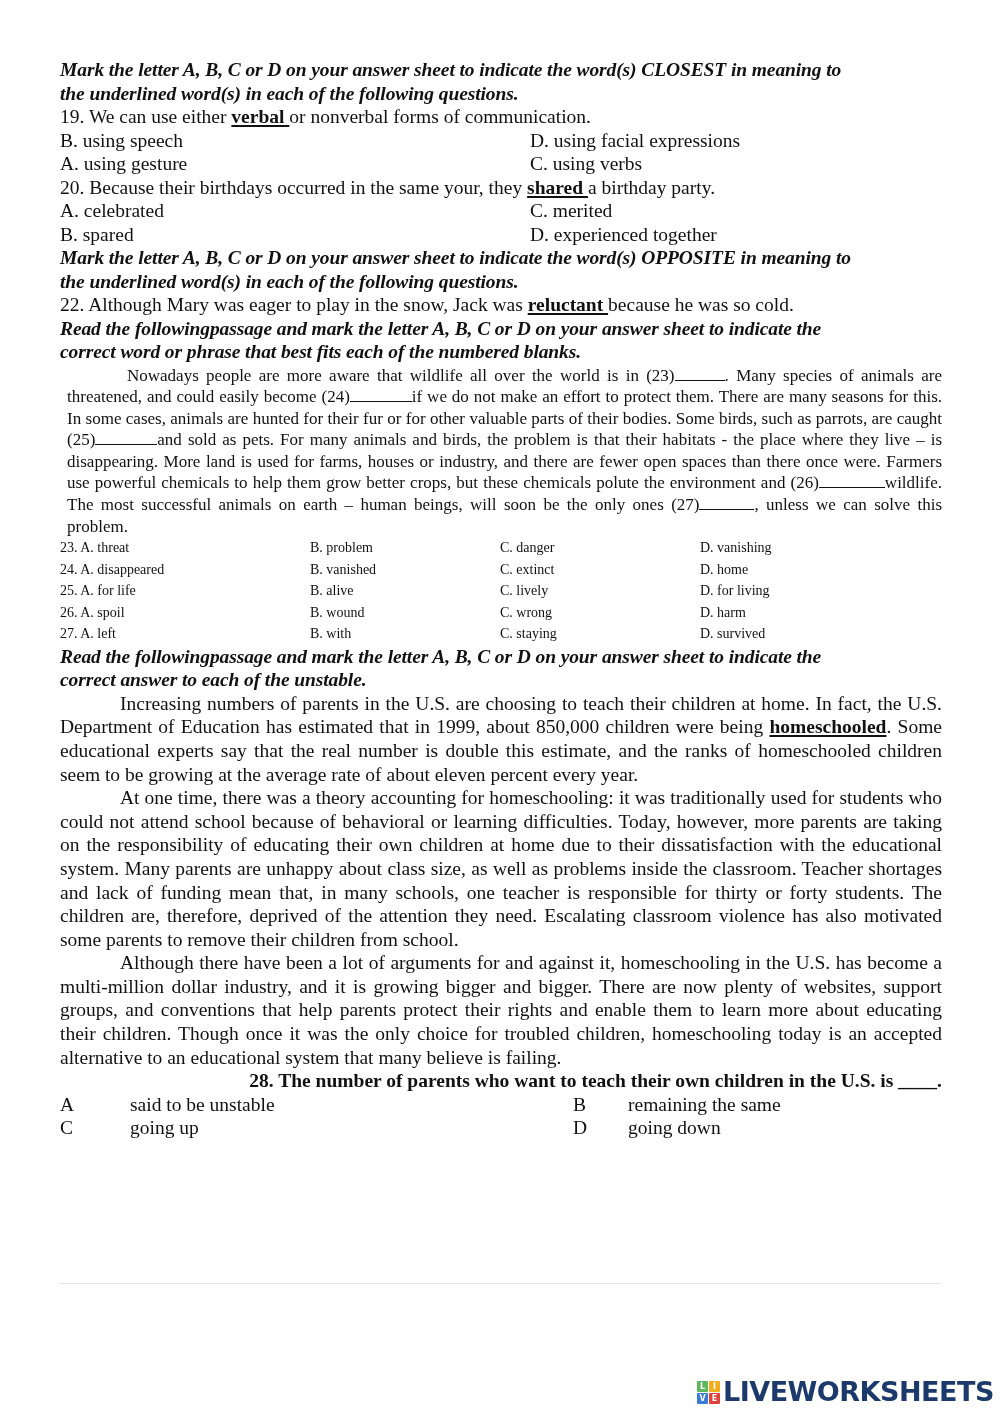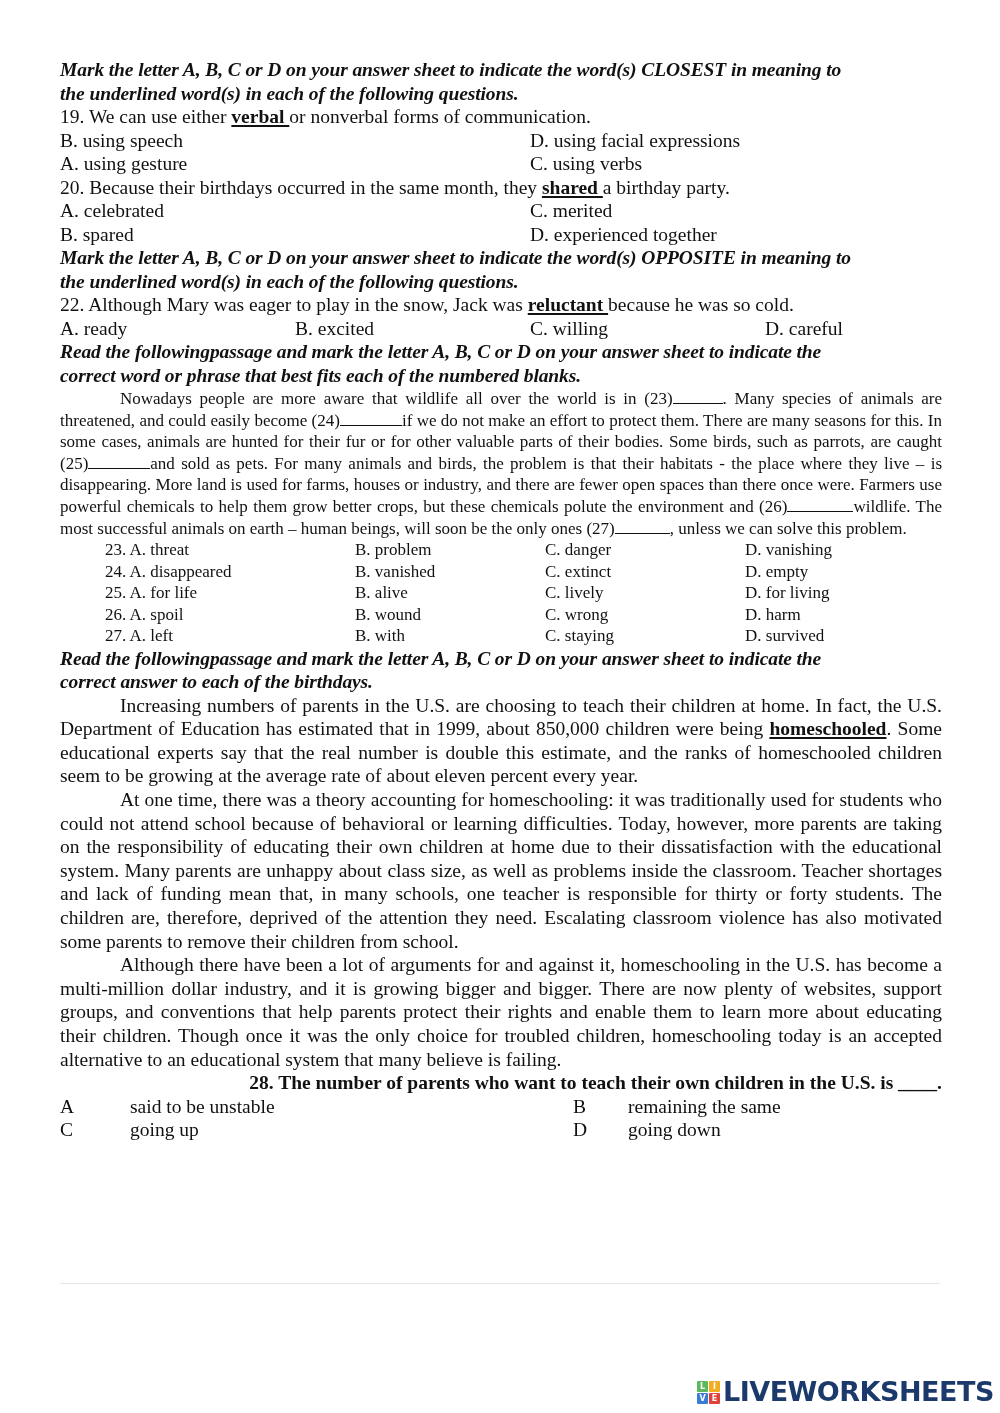--- a/index.html
+++ b/index.html
@@ -4,24 +4,24 @@
 <style>
   html, body { margin: 0; padding: 0; background: #ffffff; }
   body { width: 1000px; height: 1413px; position: relative; overflow: hidden;
          font-family: "Liberation Serif", "DejaVu Serif", serif; color: #111; }
   .page { position: absolute; left: 60px; top: 58px; width: 882px; }
   .instr { font-weight: bold; font-style: italic; font-size: 19.5px; line-height: 23.5px; letter-spacing: -0.1px; }
   .line { font-size: 19.5px; line-height: 23.5px; white-space: nowrap; position: relative; }
   .u { font-weight: bold; text-decoration: underline; text-decoration-thickness: 2px; text-underline-offset: 2px; }
   .opts { position: relative; height: 23.5px; font-size: 19.5px; line-height: 23.5px; }
   .opts span { position: absolute; top: 0; white-space: nowrap; }
-  .passage-small { font-size: 17px; line-height: 21.6px; text-align: justify; }
+  .passage-small { font-size: 17px; line-height: 21.6px; text-align: justify; margin-left: 7px; }
   .passage-small p, .passage p { margin: 0; }
   .indent { text-indent: 60px; }
-  .opts-s { position: relative; height: 21.5px; font-size: 17px; line-height: 21.5px; margin-left: 45px; }
+  .opts-s { position: relative; height: 21.5px; font-size: 14px; line-height: 21.5px; }
   .opts-s span { position: absolute; top: 0; white-space: nowrap; }
   .passage { font-size: 19.5px; line-height: 23.6px; text-align: justify; }
   .blank { display: inline-block; border-bottom: 1px solid #111; height: 14px; vertical-align: baseline; }
   .q28 { font-weight: bold; font-size: 19.5px; line-height: 23.5px; text-align: right; }
   .divider { position: absolute; left: 60px; top: 1283px; width: 880px; height: 1px; background: #e6e6e6; }
   .logo { position: absolute; left: 697px; top: 1378px; display: flex; align-items: center; }
   .logo-grid { display: grid; grid-template-columns: 11px 11px; grid-template-rows: 11px 11px; gap: 1px; margin-right: 3px; }
   .logo-grid div { font-family: "DejaVu Sans", sans-serif; font-size: 8px; font-weight: bold; color: #fff; display: flex; align-items: center; justify-content: center; border-radius: 1px; }
   .logo-text { font-family: "DejaVu Sans", sans-serif; font-weight: bold; font-size: 27px; color: #1b3a6b; letter-spacing: -0.5px; line-height: 28px; }
 </style>
@@ -43,46 +43,40 @@
     <span style="left:0">B. using speech</span>
     <span style="left:470px">D.  using facial expressions</span>
   </div>
   <div class="opts">
     <span style="left:0">A. using gesture</span>
     <span style="left:470px">C. using verbs</span>
   </div>
 
   <div class="line">
     <span>20.</span>
-    <span>Because their birthdays occurred in the same month, they </span><span class="u">shared </span><span>a birthday party.</span>
+    <span>Because their birthdays occurred in the same your, they </span><span class="u">shared </span><span>a birthday party.</span>
   </div>
   <div class="opts">
     <span style="left:0">A. celebrated</span>
     <span style="left:470px">C. merited</span>
   </div>
   <div class="opts">
     <span style="left:0">B. spared</span>
     <span style="left:470px">D. experienced together</span>
   </div>
 
   <div class="instr">
     <div>Mark the letter A, B, C or D on your answer sheet to indicate the word(s) OPPOSITE in meaning to</div>
     <div>the underlined word(s) in each of the following questions.</div>
   </div>
 
 
   <div class="line">
     <span>22.</span>
     <span>Although Mary was eager to play in the snow, Jack was </span><span class="u">reluctant </span><span>because he was so cold.</span>
-  </div>
-  <div class="opts">
-    <span style="left:0">A. ready</span>
-    <span style="left:235px">B. excited</span>
-    <span style="left:470px">C. willing</span>
-    <span style="left:705px">D. careful</span>
   </div>
 
   <div class="instr">
     <div>Read the followingpassage and mark the letter A, B, C or D on your answer sheet to indicate the</div>
     <div>correct word or phrase that best fits each of the numbered blanks.</div>
   </div>
 
   <div class="passage-small" style="margin-top:1px;">
     <p class="indent">
       <span>Nowadays people are more aware that wildlife all over the world is in (23)</span><span class="blank" style="width:50px"></span><span>. Many species of animals are threatened, and could easily become (24)</span><span class="blank" style="width:62px"></span><span>if we do not make an effort to protect them. There are many seasons for this. In some cases, animals are hunted for their fur or for other valuable parts of their bodies. Some birds, such as parrots, are caught (25)</span><span class="blank" style="width:62px"></span><span>and sold as pets. For many animals and birds, the problem is that their habitats - the place where they live – is disappearing. More land is used for farms, houses or industry, and there are fewer open spaces than there once were. Farmers use powerful chemicals to help them grow better crops, but these chemicals polute the environment and (26)</span><span class="blank" style="width:66px"></span><span>wildlife. The most successful animals on earth – human beings,  will soon be the only ones (27)</span><span class="blank" style="width:55px"></span><span>, unless we can solve this problem.</span>
@@ -93,21 +87,21 @@
     <div class="opts-s">
       <span style="left:0">23. A. threat</span>
       <span style="left:250px">B. problem</span>
       <span style="left:440px">C. danger</span>
       <span style="left:640px">D. vanishing</span>
     </div>
     <div class="opts-s">
       <span style="left:0">24. A. disappeared</span>
       <span style="left:250px">B. vanished</span>
       <span style="left:440px">C. extinct</span>
-      <span style="left:640px">D. empty</span>
+      <span style="left:640px">D. home</span>
     </div>
     <div class="opts-s">
       <span style="left:0">25. A. for life</span>
       <span style="left:250px">B. alive</span>
       <span style="left:440px">C. lively</span>
       <span style="left:640px">D. for living</span>
     </div>
     <div class="opts-s">
       <span style="left:0">26. A. spoil</span>
       <span style="left:250px">B. wound</span>
@@ -117,21 +111,21 @@
     <div class="opts-s">
       <span style="left:0">27. A. left</span>
       <span style="left:250px">B. with</span>
       <span style="left:440px">C. staying</span>
       <span style="left:640px">D. survived</span>
     </div>
   </div>
 
   <div class="instr">
     <div>Read the followingpassage and mark the letter A, B, C or D on your answer sheet to indicate the</div>
-    <div>correct answer to each of the birthdays.</div>
+    <div>correct answer to each of the unstable.</div>
   </div>
 
   <div class="passage">
     <p class="indent"><span>Increasing numbers of parents in the U.S. are choosing to teach their children at home. In fact, the U.S. Department of Education has estimated that in  1999,  about  850,000  children  were being </span><span class="u">homeschooled</span><span>. Some educational experts say that the real number is double this estimate, and the ranks of homeschooled children seem to be growing at the average rate of about eleven percent every year.</span></p>
     <p class="indent">At one time, there was a theory accounting for homeschooling: it was traditionally used for students who could not attend school because of behavioral or learning difficulties. Today, however, more parents are taking on the responsibility of educating their own children at home due to their dissatisfaction with the educational system. Many parents are unhappy about class size, as well as problems inside the classroom. Teacher shortages and lack of funding mean that, in many schools, one teacher is responsible for thirty or forty students. The children are, therefore, deprived of the attention they need. Escalating classroom violence has also motivated some parents to remove their children from school.</p>
     <p class="indent">Although there have been a lot of arguments for and against it, homeschooling in the U.S. has become a multi-million dollar industry, and it is growing bigger and bigger. There are now plenty of websites, support groups, and conventions that help parents protect their rights and enable them to learn more about educating their children. Though once it was the only choice for troubled children, homeschooling today is an accepted alternative to an educational system that many believe is failing.</p>
   </div>
 
   <div class="q28">28. The number of parents who want to teach their own children in the U.S. is ____.</div>
   <div class="opts">

